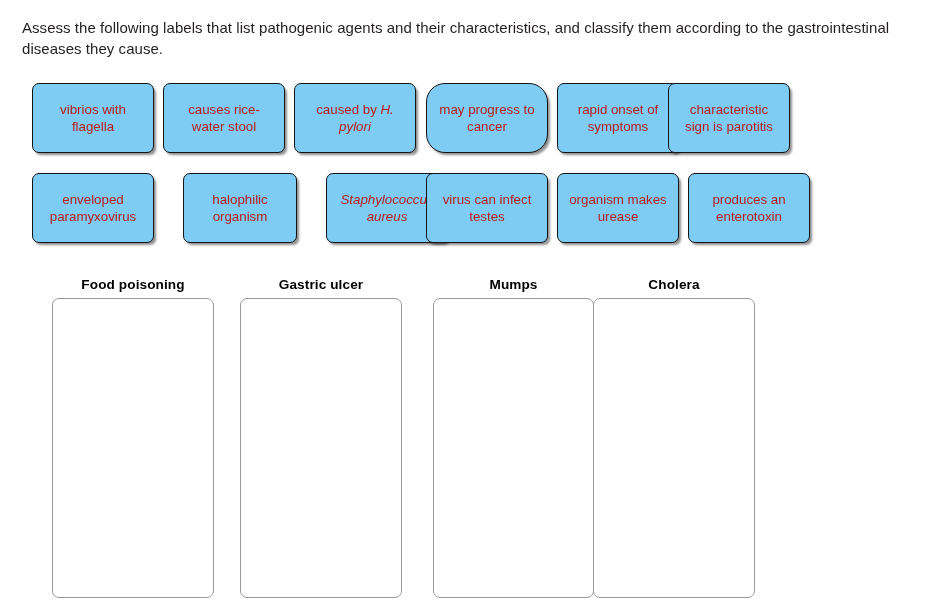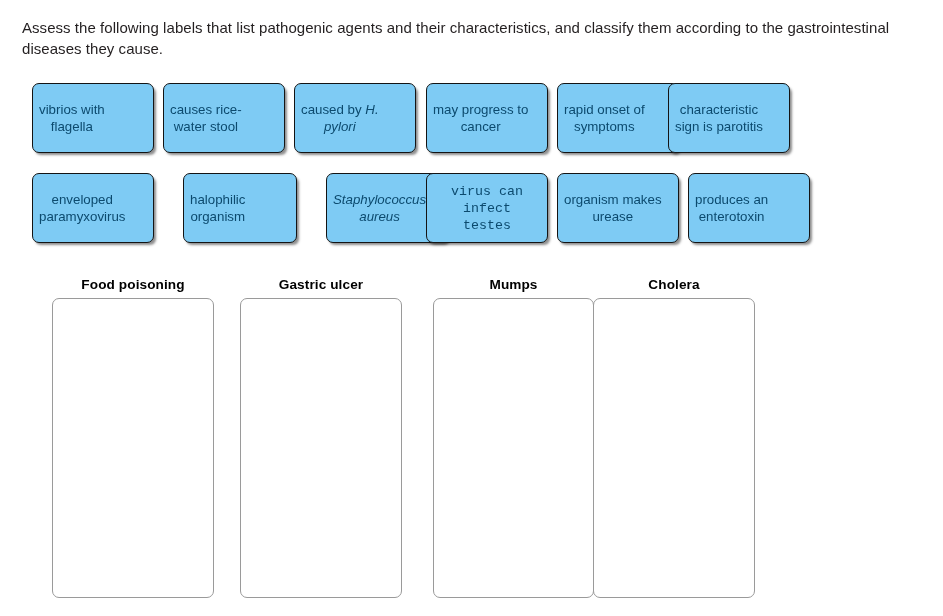--- a/index.html
+++ b/index.html
@@ -42,25 +42,25 @@
   }
   .tile {
     position: absolute;
     height: 70px;
     background: #7ecbf4;
     border: 1.3px solid #141414;
     border-radius: 7px;
     box-shadow: 2.5px 3px 2.5px -1px rgba(0,0,0,0.45);
     display: flex;
     align-items: center;
-    justify-content: flex-start;
+    justify-content: center;
     text-align: center;
     font-size: 13.3px;
     line-height: 17px;
-    color: #0c4a6e;
+    color: #b91c1c;
     padding: 10px 6px;
     cursor: move;
     user-select: none;
   }
   .tile .txt { display: block; }
   .tile.italic .txt { font-style: italic; }
   .tile .it { font-style: italic; }
 
   
   .cats {
@@ -99,41 +99,41 @@
   <div class="tile-row" id="row1">
       <div class="tile" style="left: 32px; width: 122px;">
         <span class="txt">vibrios with<br>flagella</span>
       </div>
       <div class="tile" style="left: 163px; width: 122px;">
         <span class="txt">causes rice-<br>water stool</span>
       </div>
       <div class="tile" style="left: 294px; width: 122px;">
         <span class="txt">caused by <span class="it">H.</span><br><span class="it">pylori</span></span>
       </div>
-      <div class="tile" style="left: 426px; width: 122px;">
+      <div class="tile" style="left: 426px; width: 122px; border-radius: 19px;">
         <span class="txt">may progress to<br>cancer</span>
       </div>
       <div class="tile" style="left: 557px; width: 122px;">
         <span class="txt">rapid onset of<br>symptoms</span>
       </div>
       <div class="tile" style="left: 668px; width: 122px;">
         <span class="txt">characteristic<br>sign is parotitis</span>
       </div>
     </div>
   <div class="tile-row" id="row2">
       <div class="tile" style="left: 32px; width: 122px;">
         <span class="txt">enveloped<br>paramyxovirus</span>
       </div>
       <div class="tile" style="left: 163px; width: 114px; margin-left: 20px;">
         <span class="txt">halophilic<br>organism</span>
       </div>
       <div class="tile italic" style="left: 296px; width: 122px; margin-left: 30px;">
         <span class="txt">Staphylococcus<br>aureus</span>
       </div>
-      <div class="tile" style="left: 426px; width: 122px; font-family: Liberation Mono, monospace;">
+      <div class="tile" style="left: 426px; width: 122px;">
         <span class="txt">virus can infect<br>testes</span>
       </div>
       <div class="tile" style="left: 557px; width: 122px;">
         <span class="txt">organism makes<br>urease</span>
       </div>
       <div class="tile" style="left: 688px; width: 122px;">
         <span class="txt">produces an<br>enterotoxin</span>
       </div>
     </div>
 </div>

